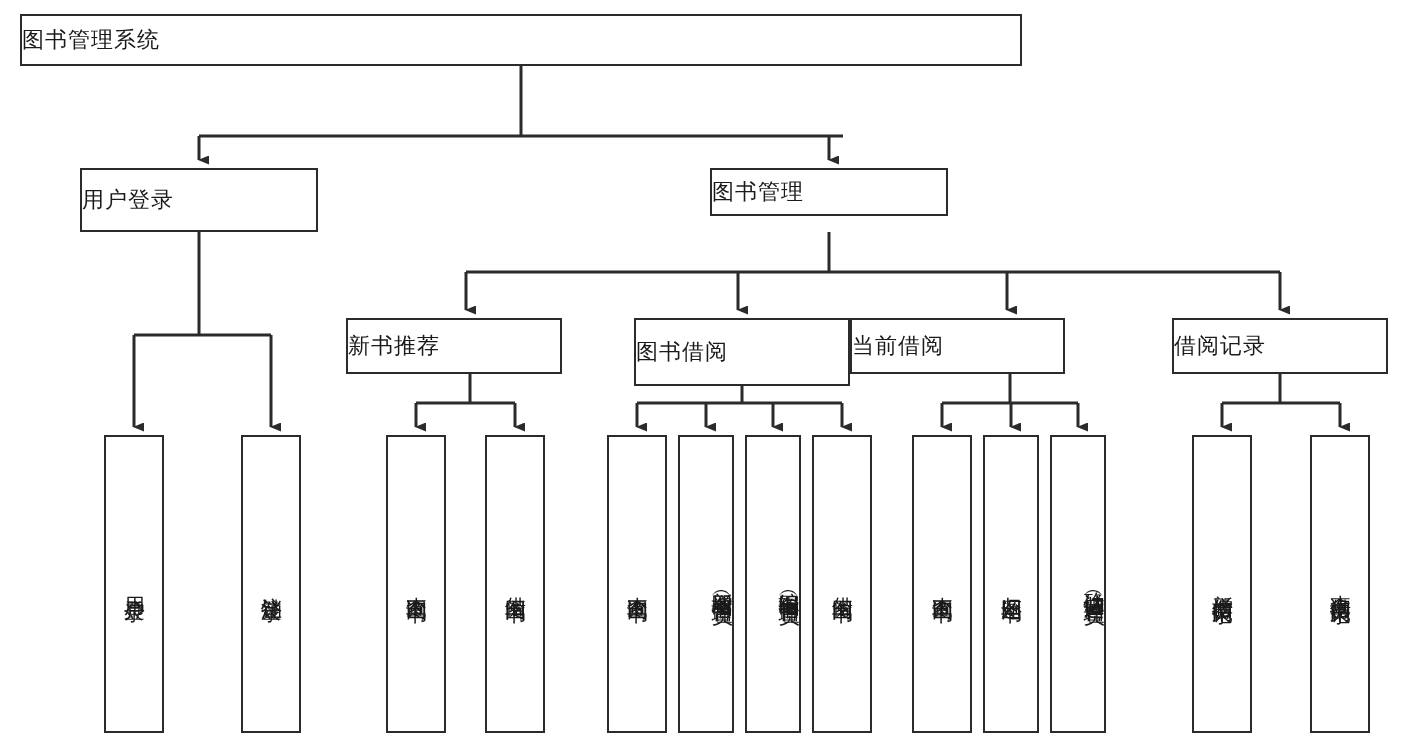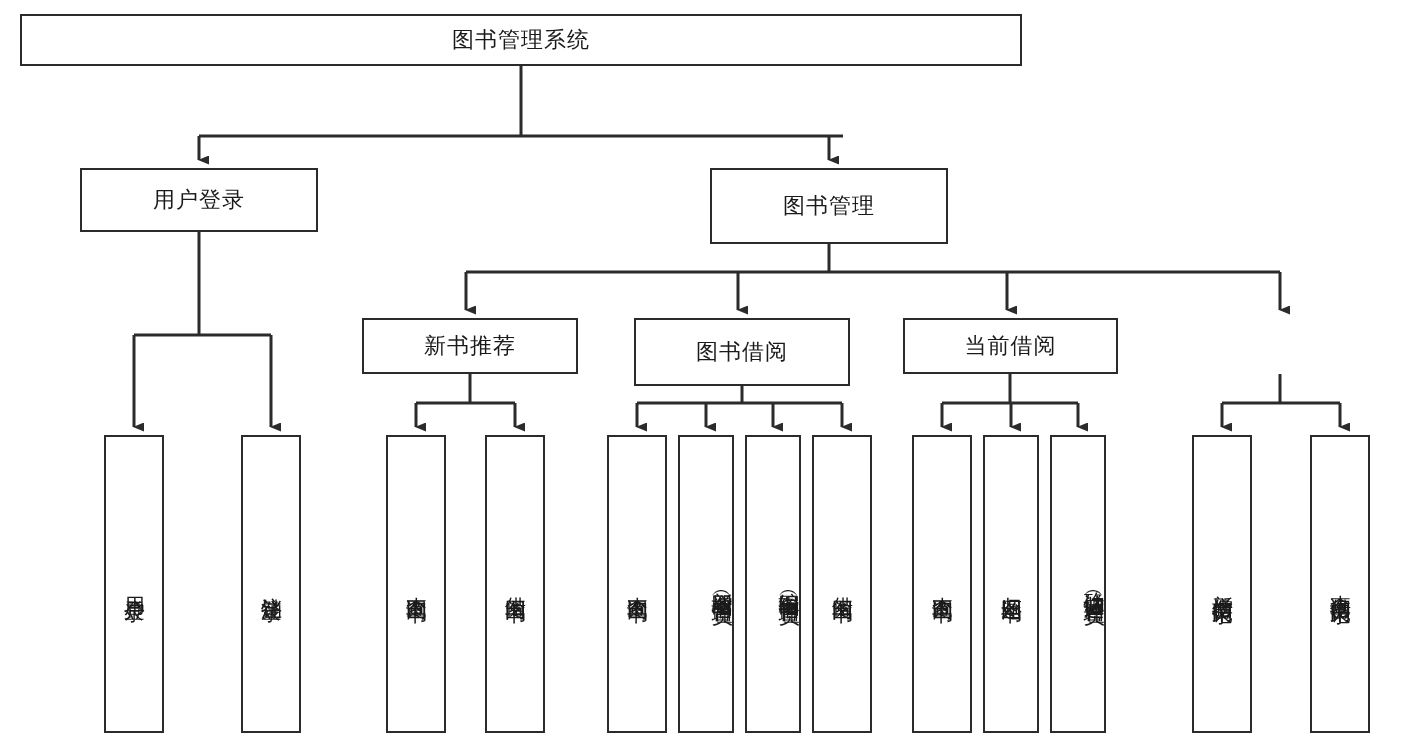--- a/index.html
+++ b/index.html
@@ -24,21 +24,21 @@
     width: 1405px;
     height: 747px;
   }
   .node {
     position: absolute;
     box-sizing: border-box;
     border: 2px solid #2b2b2b;
     background: #ffffff;
     display: flex;
     align-items: center;
-    justify-content: center;
+    justify-content: flex-start;
     color: #1a1a1a;
   }
   .node.horiz {
     font-size: 22px;
     letter-spacing: 1px;
   }
   .node.vert {
     writing-mode: vertical-rl;
     text-orientation: upright;
     font-size: 21px;
@@ -125,32 +125,35 @@
     </g>
   </svg>
 
   <div class="node horiz" style="left:20px; top:14px; width:1002px; height:52px;">
     <span class="node-label">图书管理系统</span>
   </div>
 
   <div class="node horiz" style="left:80px; top:168px; width:238px; height:64px;">
     <span class="node-label">用户登录</span>
   </div>
-  <div class="node horiz" style="left:710px; top:168px; width:238px; height:76px;">
+  <div class="node horiz" style="left:710px; top:168px; width:238px; height:48px;">
     <span class="node-label">图书管理</span>
   </div>
 
-  <div class="node horiz" style="left:362px; top:318px; width:216px; height:56px;">
+  <div class="node horiz" style="left:346px; top:318px; width:216px; height:56px;">
     <span class="node-label">新书推荐</span>
   </div>
   <div class="node horiz" style="left:634px; top:318px; width:216px; height:68px;">
     <span class="node-label">图书借阅</span>
   </div>
-  <div class="node horiz" style="left:903px; top:318px; width:215px; height:56px;">
+  <div class="node horiz" style="left:850px; top:318px; width:215px; height:56px;">
     <span class="node-label">当前借阅</span>
+  </div>
+  <div class="node horiz" style="left:1172px; top:318px; width:216px; height:56px;">
+    <span class="node-label">借阅记录</span>
   </div>
 
   <div class="node vert" style="left:104px; top:435px; width:60px; height:298px; align-items:center;">
     <span class="node-label">用户登录</span>
   </div>
   <div class="node vert" style="left:241px; top:435px; width:60px; height:298px; align-items:center;">
     <span class="node-label">注销登录</span>
   </div>
   <div class="node vert" style="left:386px; top:435px; width:60px; height:298px; align-items:center;">
     <span class="node-label">查询图书</span>

